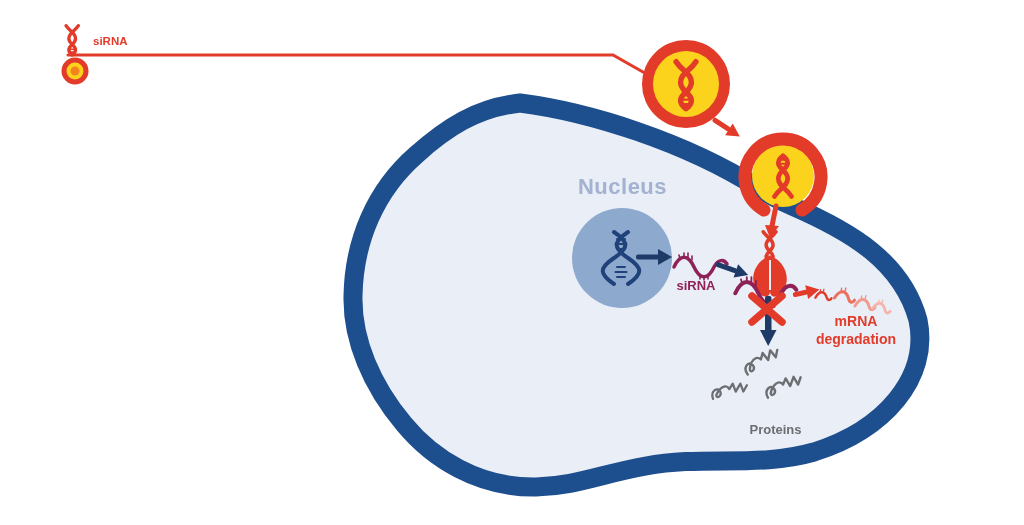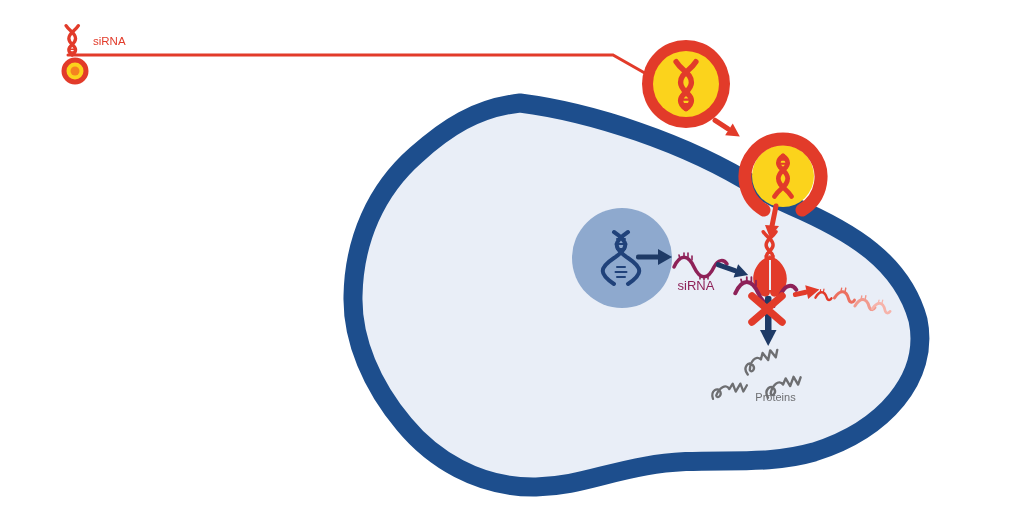--- a/index.html
+++ b/index.html
@@ -5,24 +5,24 @@
   :root{
     --red:#e23b2a; --yellow:#fbd31c; --orange:#f58220;
     --membrane:#1d4e8d; --cellfill:#e9eef7; --nucleusfill:#8ea9ce;
     --nucleuslabel:#a2b2d0; --navy:#1e3a66; --maroon:#8e2158;
     --gray:#6d6e71; --pink1:#ec7060; --pink2:#f19a8e; --pink3:#f6b3aa;
   }
   html,body{margin:0;padding:0;background:#ffffff;}
   body{font-family:"Liberation Sans", sans-serif;}
   #stage{position:relative;width:1024px;height:525px;background:#ffffff;overflow:hidden;}
   #art{position:absolute;left:0;top:0;}
-  .lbl{position:absolute;font-weight:normal;text-align:center;line-height:1.2;}
+  .lbl{position:absolute;font-weight:bold;text-align:center;line-height:1.2;}
   .lbl-nucleus{left:565px;top:174px;width:115px;font-size:22px;color:var(--nucleuslabel);letter-spacing:.5px;}
   .lbl-mrna{left:670px;top:278px;width:52px;font-size:13px;color:var(--maroon);}
-  .lbl-proteins{left:733px;top:391px;width:85px;font-size:11px;color:var(--gray);}
+  .lbl-proteins{left:733px;top:422px;width:85px;font-size:13px;color:var(--gray);}
   .lbl-degradation{left:802px;top:312px;width:108px;font-size:14px;color:var(--red);line-height:1.3;}
   .lbl-legend-sirna{left:93px;top:35px;width:120px;font-size:11.5px;color:var(--red);text-align:left;}
   .lbl-legend-interferin{left:93px;top:62px;width:160px;font-size:13.5px;color:var(--red);text-align:left;letter-spacing:.2px;}
 </style>
 </head>
 <body>
 
 <div id="stage">
 
   <svg id="art" width="1024" height="525" viewBox="0 0 1024 525">
@@ -165,15 +165,17 @@
     <g transform="translate(61,24) scale(0.56)" style="color:var(--red)">
       <use href="#sirna"></use>
     </g>
     <g>
       <circle cx="75" cy="71" r="11" fill="var(--yellow)" stroke="var(--red)" stroke-width="5"></circle>
       <circle cx="75" cy="71" r="4.5" fill="var(--orange)"></circle>
     </g>
   </svg>
 
   <div class="lbl lbl-legend-sirna">siRNA</div>
+  <div class="lbl lbl-nucleus">Nucleus</div>
   <div class="lbl lbl-mrna">siRNA</div>
   <div class="lbl lbl-proteins">Proteins</div>
+  <div class="lbl lbl-degradation">mRNA degradation</div>
 </div>
 
 </body></html>

